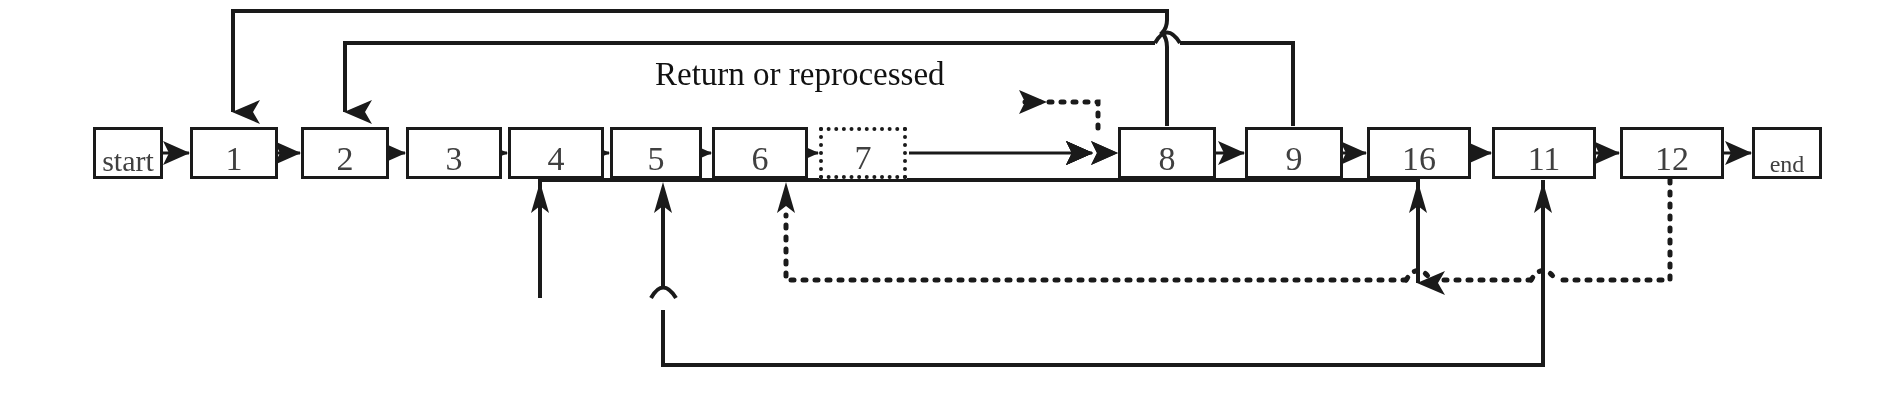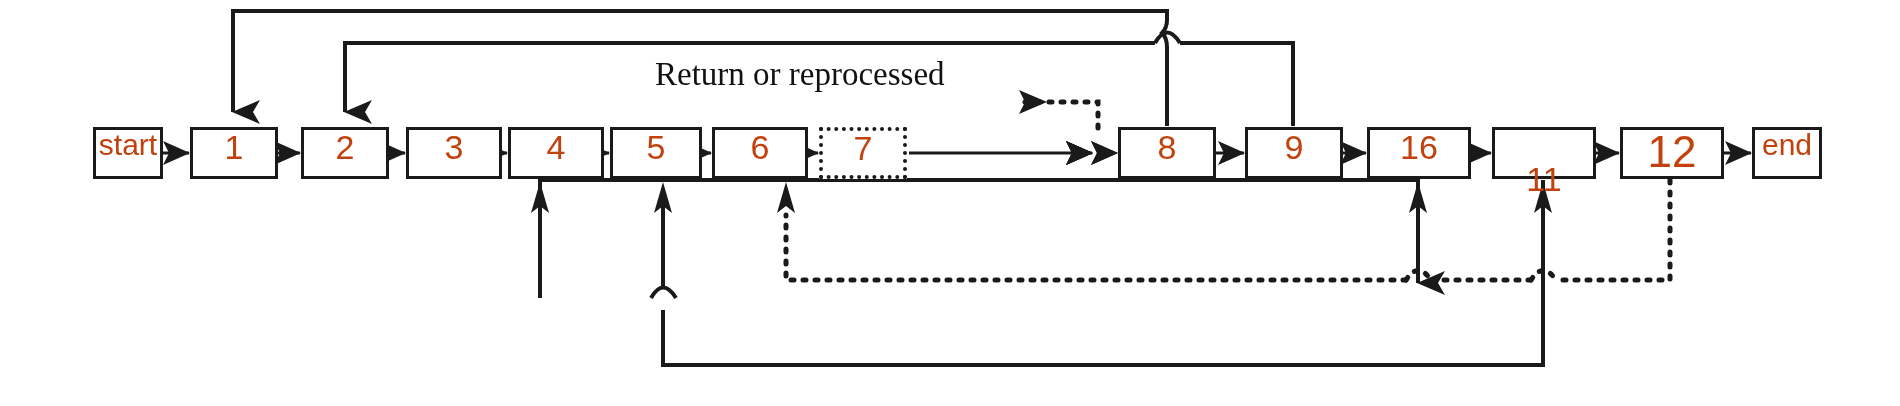--- a/index.html
+++ b/index.html
@@ -1,22 +1,22 @@
 <!DOCTYPE html>
 <html><head>
 <meta charset="utf-8">
 <title>Process Flow Diagram</title>
 <style>
   html,body{margin:0;padding:0;background:#ffffff;}
   body{font-family:"Liberation Serif", serif;}
   #stage{position:relative;width:1848px;height:406px;background:#ffffff;overflow:hidden;}
   #svgroot{position:absolute;left:0;top:0;width:1900px;height:406px;}
   .nodebox{position:absolute;box-sizing:border-box;background:#ffffff;
-           display:flex;align-items:flex-start;justify-content:center;
-           color:#c2410c;font-family:Liberation Sans, sans-serif;}
+           display:flex;align-items:flex-end;justify-content:center;
+           color:#404040;font-family:Liberation Serif, serif;}
   .nodebox.solid{border:3px solid #1a1a1a;}
   .nodebox.dotted{border:4px dotted #1a1a1a;}
   .nodebox .lbl{line-height:1;white-space:nowrap;}
   .caption{position:absolute;color:#111111;font-family:"Liberation Serif", serif;
            white-space:nowrap;line-height:1;}
 </style>
 </head>
 <body>
 
 <div id="stage">
@@ -130,19 +130,19 @@
   <div class="nodebox solid" style="left:1245px;top:127px;width:98px;height:52px;">
     <span class="lbl" style="font-size:34px;">9</span>
   </div>
   <div class="nodebox solid" style="left:1367px;top:127px;width:104px;height:52px;">
     <span class="lbl" style="font-size:34px;">16</span>
   </div>
   <div class="nodebox solid" style="left:1492px;top:127px;width:104px;height:52px;">
     <span class="lbl" style="font-size:34px;margin-top:32px;">11</span>
   </div>
   <div class="nodebox solid" style="left:1620px;top:127px;width:104px;height:52px;">
-    <span class="lbl" style="font-size:44px;">12</span>
+    <span class="lbl" style="font-size:34px;">12</span>
   </div>
   <div class="nodebox solid" style="left:1752px;top:127px;width:70px;height:52px;">
-    <span class="lbl" style="font-size:30px;">end</span>
+    <span class="lbl" style="font-size:24px;">end</span>
   </div>
 
 </div>
 
 </body></html>

